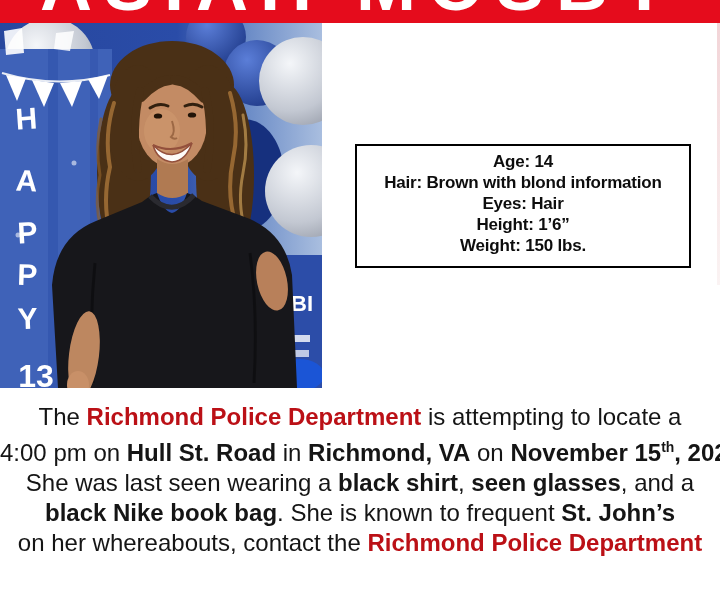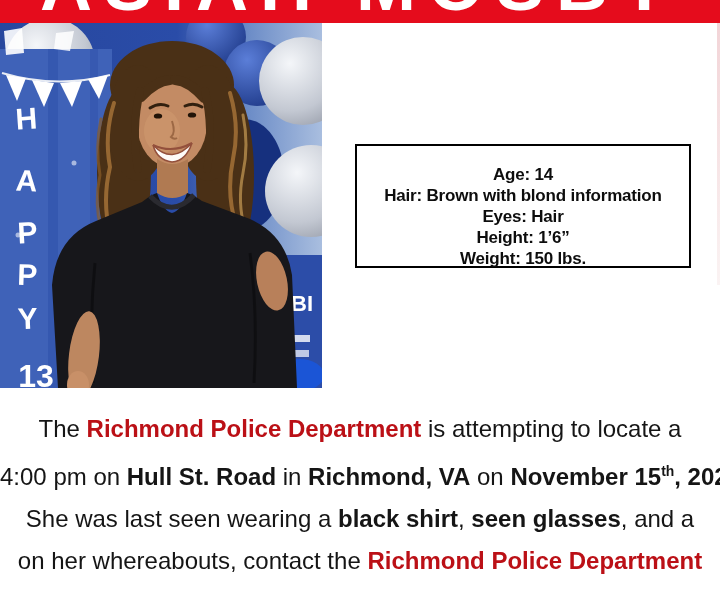--- a/index.html
+++ b/index.html
@@ -13,28 +13,28 @@
   .banner-title { position:absolute; left:0; top:-51px; width:100%; text-align:center;
                   font-weight:bold; font-size:72px; line-height:72px; letter-spacing:12px;
                   color:#fff; white-space:nowrap; }
 
   
   .photo { position:absolute; left:0; top:23px; width:322px; height:365px; overflow:hidden; }
   .photo svg { display:block; width:100%; height:100%; }
 
   
   .details-box { position:absolute; left:355px; top:144px; width:336px; height:124px;
-                 border:2px solid #000; background:#fff; padding-top:18px; }
+                 border:2px solid #000; background:#fff; padding-top:5px; }
   .detail-line { font-weight:bold; font-size:17px; line-height:21px; letter-spacing:-0.2px;
                  text-align:center; color:#0d0d0d; }
 
   
   .description { position:absolute; left:0; top:402px; width:720px; text-align:center;
                  color:var(--ink,#151515); }
-  .desc-line { font-size:24px; line-height:30px; white-space:nowrap;margin-top:12px; }
+  .desc-line { font-size:24px; line-height:30px; white-space:nowrap; }
   .desc-line .b { font-weight:bold; }
   .desc-line .red { color:var(--accent-red,#bb1016); }
   .desc-line sup { font-size:0.58em; vertical-align:super; font-weight:bold; }
 
   
   .edge-artifact { position:absolute; right:0; top:23px; width:3px; height:262px;
                    background:linear-gradient(180deg,#eec6ca,#f9efef); opacity:.75; }
 </style>
 </head>
 <body>
@@ -170,17 +170,18 @@
         <div class="detail-line">Eyes: Hair</div>
         <div class="detail-line">Height: 1’6”</div>
         <div class="detail-line">Weight: 150 lbs.</div>
       </div>
   </div>
 
   <div class="description">
       <div class="desc-line"><span>The </span><span class="b red">Richmond Police Department</span><span> is attempting to locate a</span></div>
       <div class="desc-line"><span>4:00 pm on </span><span class="b">Hull St. Road</span><span> in </span><span class="b">Richmond, VA</span><span> on </span><span class="b">November 15</span><sup class="b">th</sup><span class="b">, 2024</span><span>.</span></div>
       <div class="desc-line"><span>She was last seen wearing a </span><span class="b">black shirt</span><span>, </span><span class="b">seen glasses</span><span>, and a</span></div>
+      <div class="desc-line"><span class="b">black Nike book bag</span><span>. She is known to frequent </span><span class="b">St. John’s</span></div>
       <div class="desc-line"><span>on her whereabouts, contact the </span><span class="b red">Richmond Police Department</span></div>
     </div>
 
   <div class="edge-artifact"></div>
 </div>
 
 </body></html>

